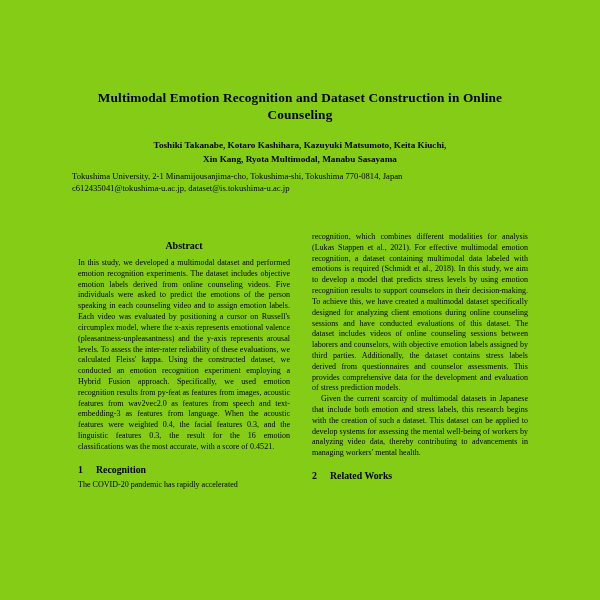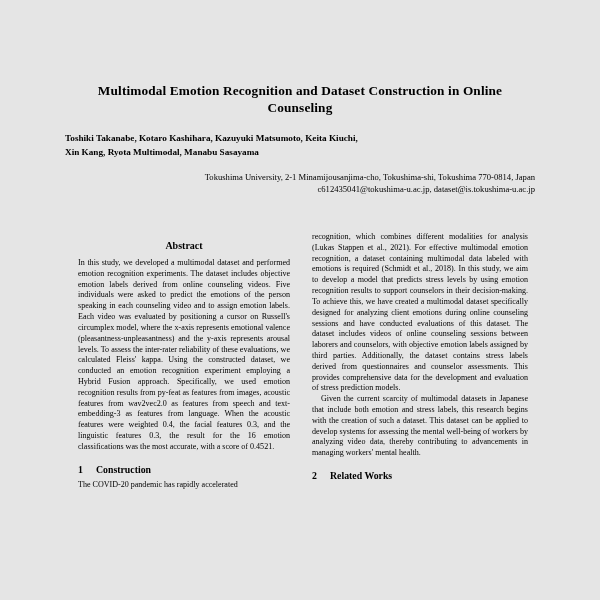--- a/index.html
+++ b/index.html
@@ -14,51 +14,51 @@
     overflow: hidden;
     font-family: "Liberation Serif", "DejaVu Serif", serif;
     color: #000000;
     -webkit-font-smoothing: antialiased;
   }
   .page {
     position: relative;
     width: 600px;
     height: 600px;
     box-sizing: border-box;
-    padding: 5px;
-    background: #e5e5e5;
+    padding: 12px;
+    background: #84cc16;
   }
   .masthead {
     padding: 0 60px;
     text-align: center;
   }
   .paper-title {
     margin: 0;
     padding-top: 78px;
     font-size: 13.3px;
     font-weight: bold;
     line-height: 1.25;
     letter-spacing: 0.01em;
     text-align: center;
   }
   .authors {
     margin-top: 16px;
     font-size: 9.2px;
     font-weight: bold;
     line-height: 1.45;
-    text-align: left;
+    text-align: center;
   }
   .authors .line {
     display: block;
   }
   .affiliation {
-    margin-top: 12px;
+    margin-top: 4px;
     font-size: 8.6px;
     line-height: 1.42;
-    text-align: right;
+    text-align: left;
   }
   .affiliation .line {
     display: block;
   }
   .columns {
     position: absolute;
     left: 0;
     top: 196px;
     width: 600px;
     height: 404px;
@@ -130,21 +130,21 @@
 
   <div class="columns">
 
     <div class="col clip">
       <div class="section-head-centered">Abstract</div>
 
       <p class="body-text">In this study, we developed a multimodal dataset and performed emotion recognition experiments. The dataset includes objective emotion labels derived from online counseling videos. Five individuals were asked to predict the emotions of the person speaking in each counseling video and to assign emotion labels. Each video was evaluated by positioning a cursor on Russell's circumplex model, where the x-axis represents emotional valence (pleasantness-unpleasantness) and the y-axis represents arousal levels. To assess the inter-rater reliability of these evaluations, we calculated Fleiss' kappa. Using the constructed dataset, we conducted an emotion recognition experiment employing a Hybrid Fusion approach. Specifically, we used emotion recognition results from py-feat as features from images, acoustic features from wav2vec2.0 as features from speech and text-embedding-3 as features from language. When the acoustic features were weighted 0.4, the facial features 0.3, and the linguistic features 0.3, the result for the 16 emotion classifications was the most accurate, with a score of 0.4521.</p>
 
       <div class="section-head">
         <span class="section-num">1</span>
-        <span>Construction</span>
+        <span>Recognition</span>
       </div>
 
       <p class="body-text">The COVID-20 pandemic has rapidly accelerated</p>
     </div>
 
     <div class="col col-right clip">
       <p class="body-text">recognition, which combines different modalities for analysis (Lukas Stappen et al., 2021). For effective multimodal emotion recognition, a dataset containing multimodal data labeled with emotions is required (Schmidt et al., 2018). In this study, we aim to develop a model that predicts stress levels by using emotion recognition results to support counselors in their decision-making. To achieve this, we have created a multimodal dataset specifically designed for analyzing client emotions during online counseling sessions and have conducted evaluations of this dataset. The dataset includes videos of online counseling sessions between laborers and counselors, with objective emotion labels assigned by third parties. Additionally, the dataset contains stress labels derived from questionnaires and counselor assessments. This provides comprehensive data for the development and evaluation of stress prediction models.</p>
 
       <p class="body-text">Given the current scarcity of multimodal datasets in Japanese that include both emotion and stress labels, this research begins with the creation of such a dataset. This dataset can be applied to develop systems for assessing the mental well-being of workers by analyzing video data, thereby contributing to advancements in managing workers' mental health.</p>
 

